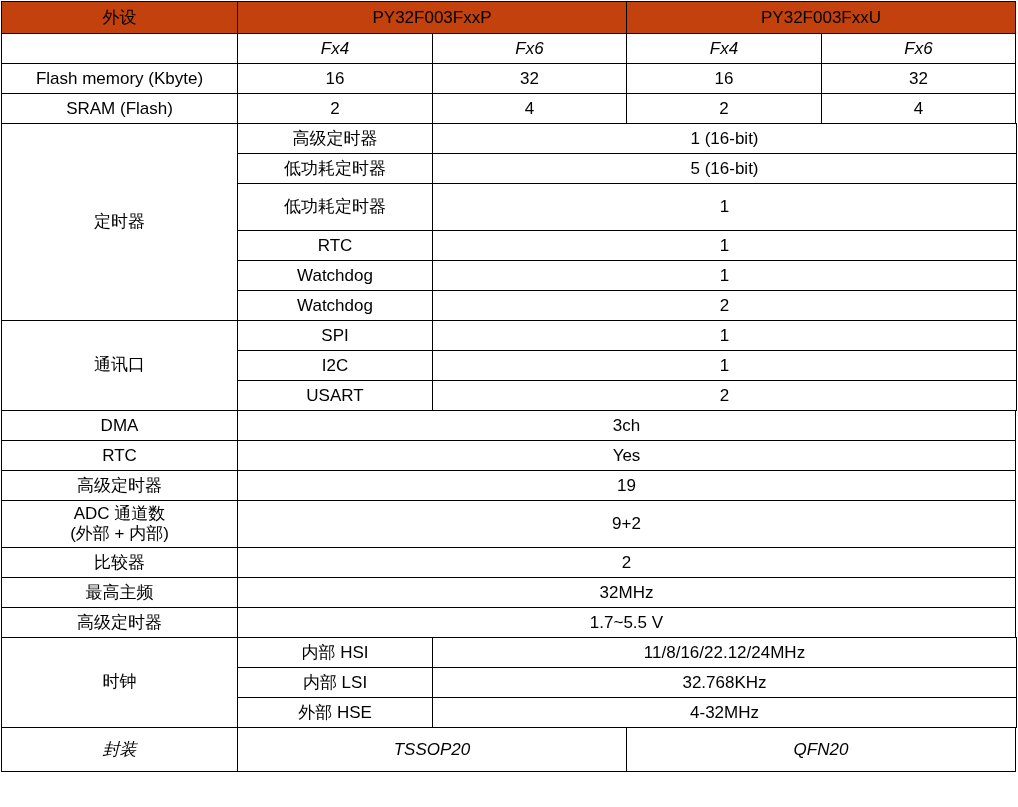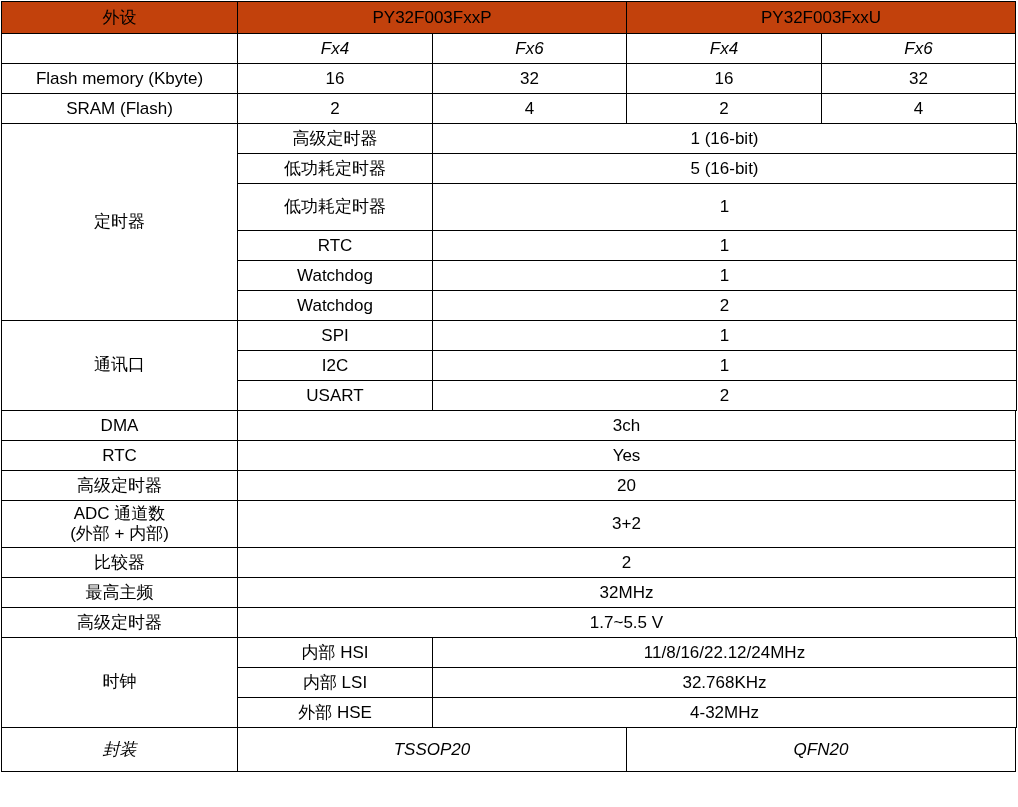--- a/index.html
+++ b/index.html
@@ -160,29 +160,29 @@
     <tr class="row-simple">
       <td class="label-cell" colspan="1">DMA</td>
       <td colspan="4">3ch</td>
     </tr>
     <tr class="row-simple">
       <td class="label-cell">RTC</td>
       <td colspan="4">Yes</td>
     </tr>
     <tr class="row-simple">
       <td class="label-cell">高级定时器</td>
-      <td colspan="4">20</td>
+      <td colspan="4">19</td>
     </tr>
 
     <tr class="tall-row">
       <td class="label-cell two-line">
         <span>ADC 通道数</span><br>
         <span>(外部 + 内部)</span>
       </td>
-      <td colspan="4">3+2</td>
+      <td colspan="4">9+2</td>
     </tr>
 
     <tr class="row-simple">
       <td class="label-cell">比较器</td>
       <td colspan="4">2</td>
     </tr>
     <tr class="row-simple">
       <td class="label-cell">最高主频</td>
       <td colspan="4">32MHz</td>
     </tr>

